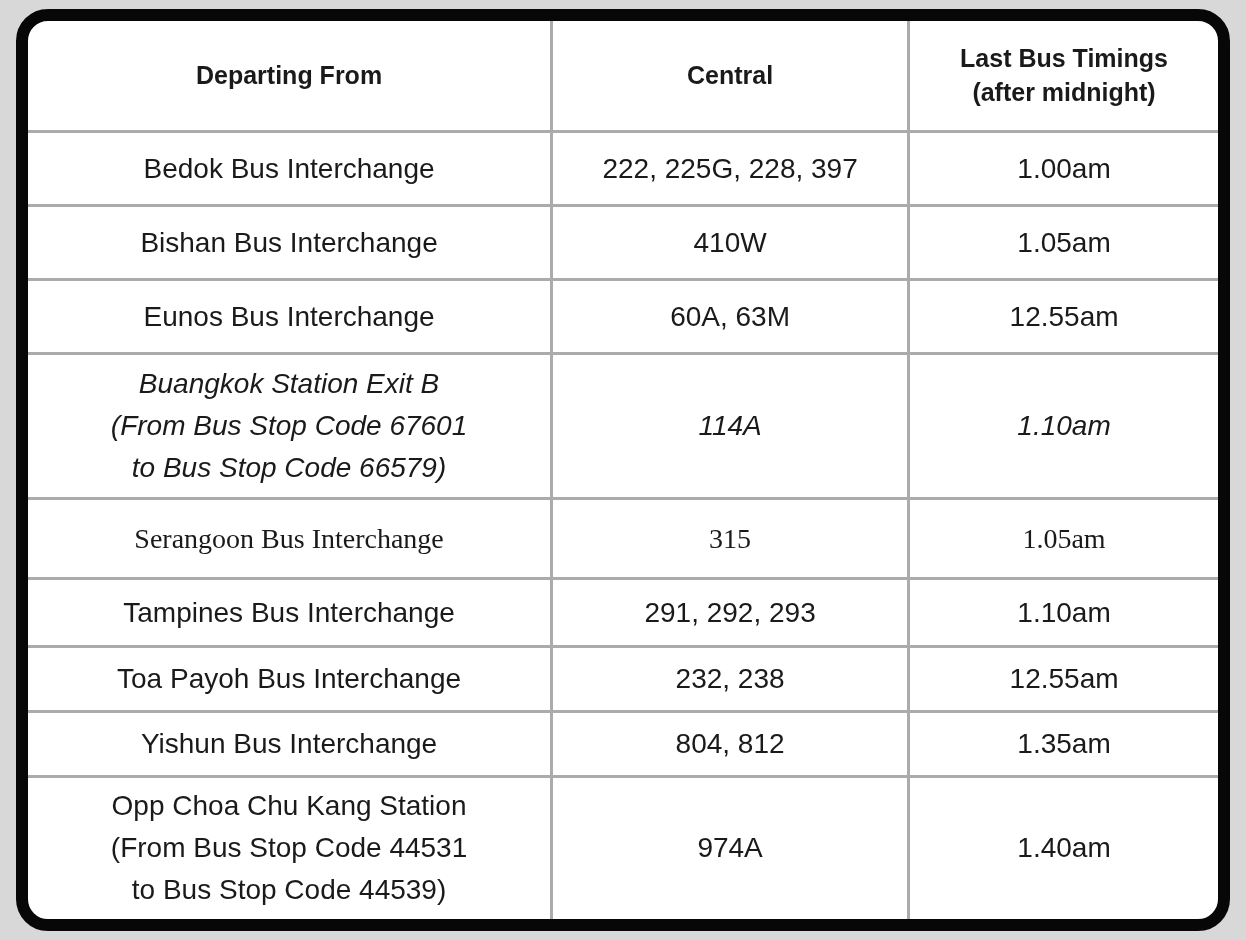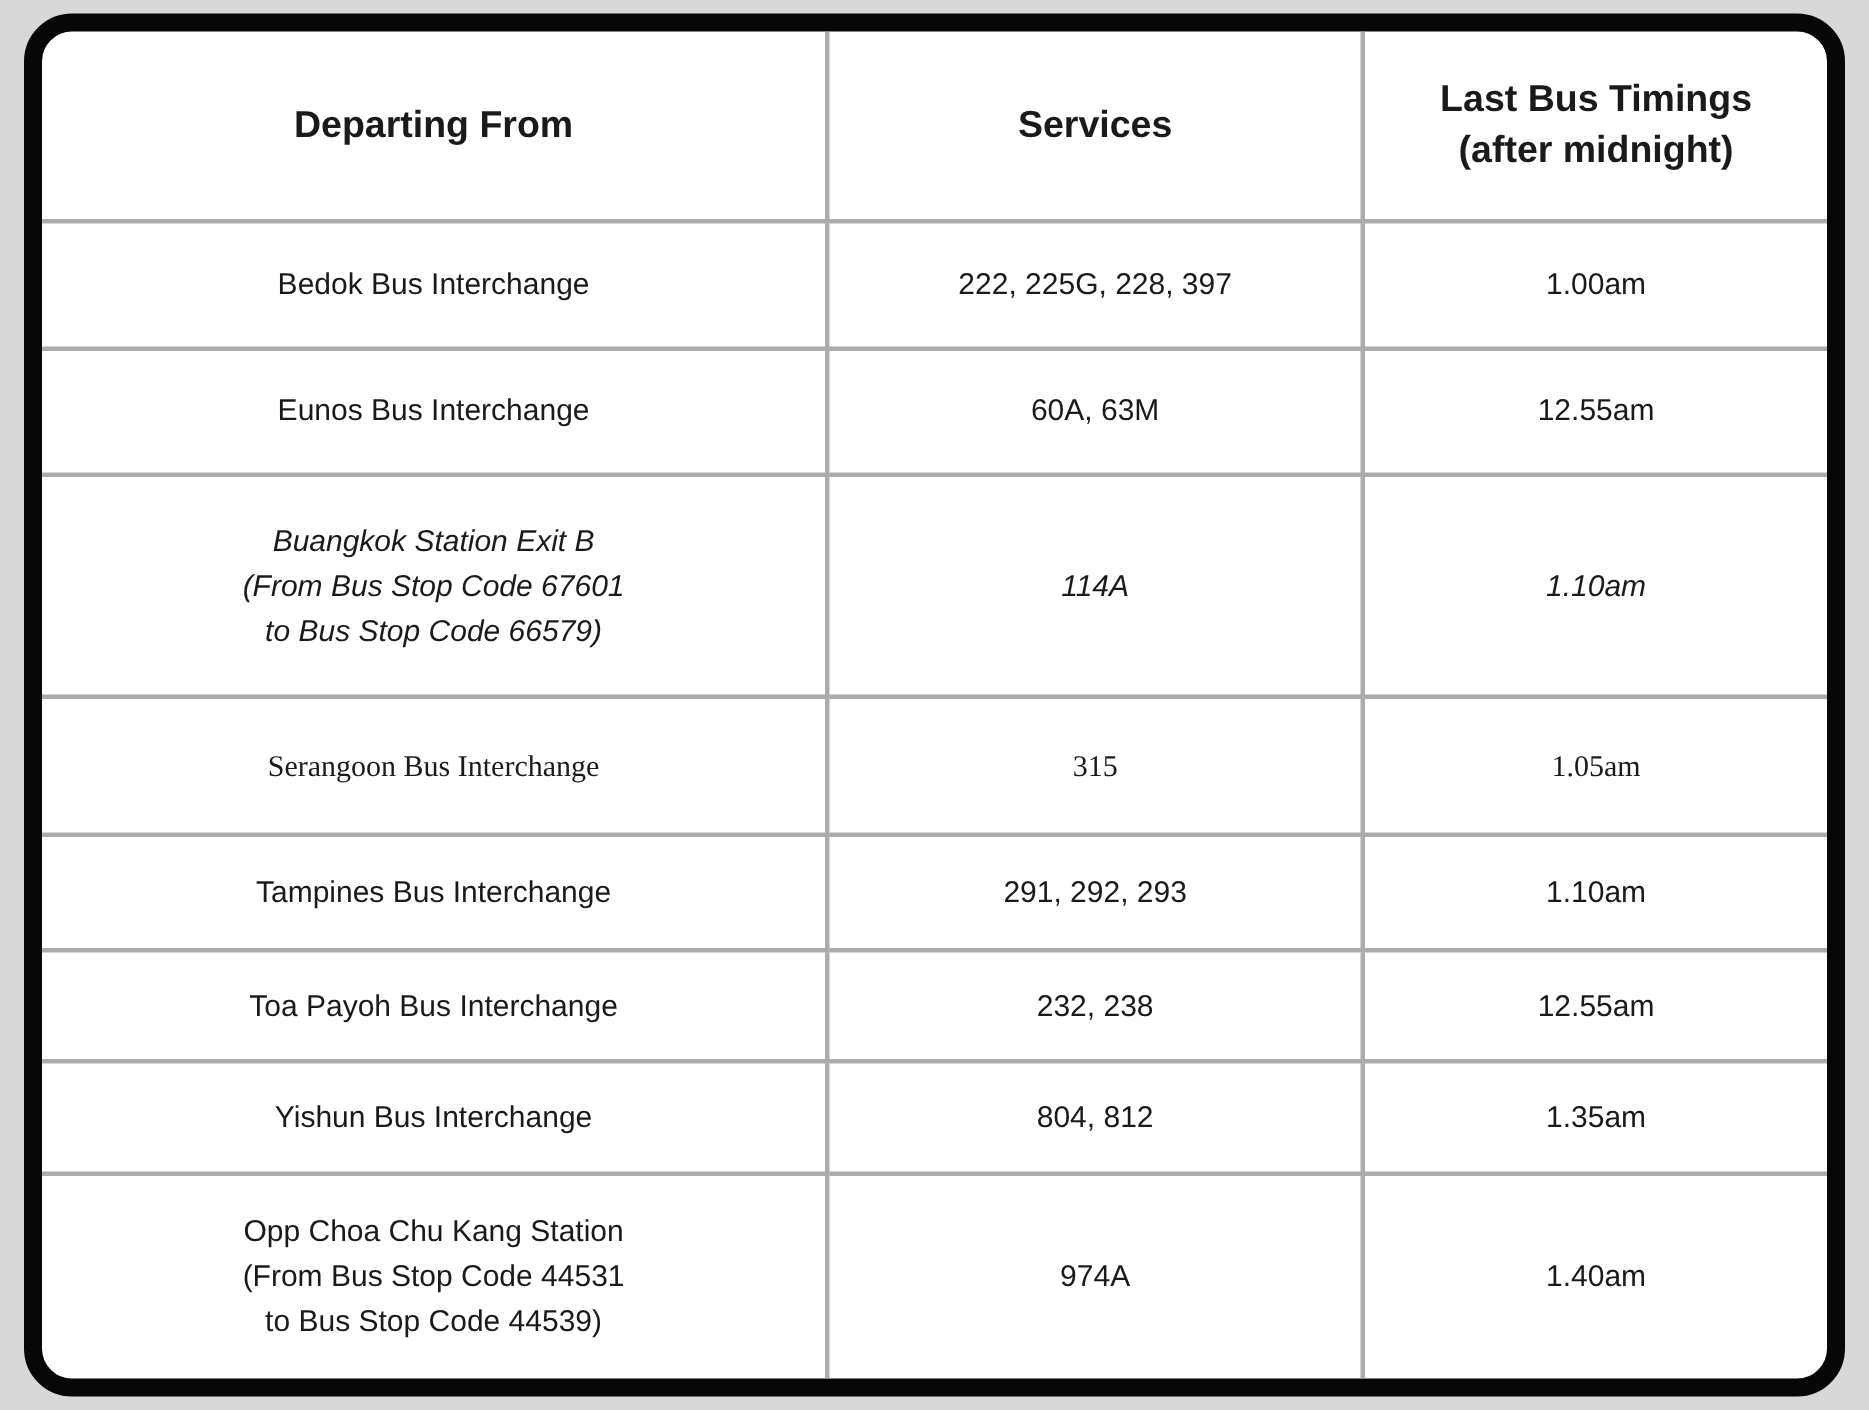--- a/index.html
+++ b/index.html
@@ -46,21 +46,21 @@
   .col-departing { width: 44%; }
   .col-services  { width: 30%; }
   .col-timing    { width: 26%; }
 
   .bus-table th {
     font-size: 25px;
     font-weight: bold;
     line-height: 1.35;
   }
   .bus-table td {
-    font-size: 20px;
+    font-size: 28px;
     font-weight: normal;
     line-height: 1.5;
     margin-top: 28px;
   }
 
   .rh-header { height: 99px; }
   .rh-66 { height: 66px; }
   .rh-116 { height: 116px; font-style: italic; }
   .rh-72 { height: 72px; font-family: Liberation Serif, serif; }
   .rh-60 { height: 60px; }
@@ -73,28 +73,33 @@
 <div class="table-card">
   <table class="bus-table">
     <colgroup>
       <col class="col-departing">
       <col class="col-services">
       <col class="col-timing">
     </colgroup>
     <tbody>
       <tr class="rh-header">
         <th>Departing From</th>
-        <th>Services</th>
+        <th>Central</th>
         <th>Last Bus Timings
 (after midnight)</th>
       </tr>
       <tr class="rh-66">
         <td>Bedok Bus Interchange</td>
         <td>222, 225G, 228, 397</td>
         <td>1.00am</td>
+      </tr>
+      <tr class="rh-66">
+        <td>Bishan Bus Interchange</td>
+        <td>410W</td>
+        <td>1.05am</td>
       </tr>
       <tr class="rh-66">
         <td>Eunos Bus Interchange</td>
         <td>60A, 63M</td>
         <td>12.55am</td>
       </tr>
       <tr class="rh-116">
         <td>Buangkok Station Exit B
 (From Bus Stop Code 67601
 to Bus Stop Code 66579)</td>

